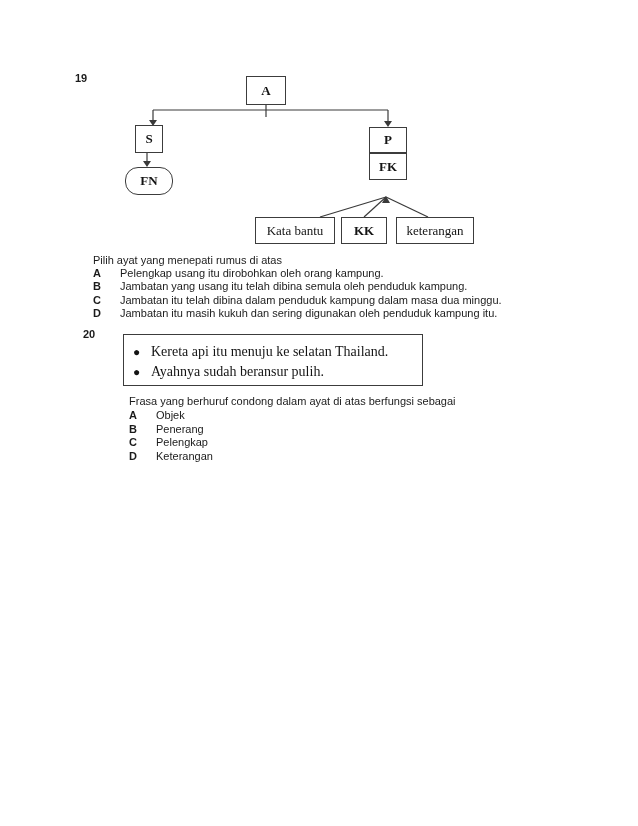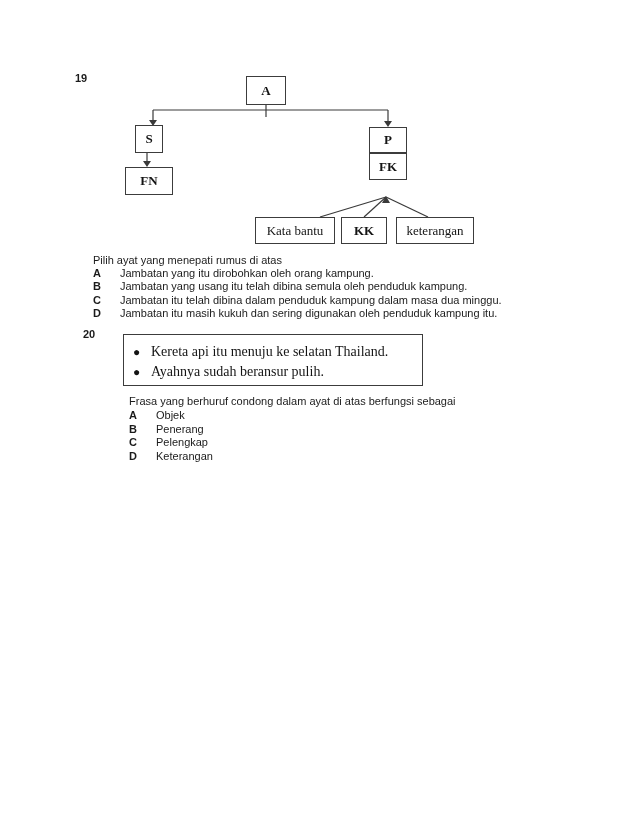--- a/index.html
+++ b/index.html
@@ -34,21 +34,21 @@
     align-items: center;
     justify-content: center;
     font-family: "Liberation Serif", "DejaVu Serif", serif;
     font-size: 13px;
     color: #141414;
   }
   .node.bold { font-weight: bold; }
   .node-a  { left: 246px; top: 76px;  width: 40px; height: 29px; }
   .node-s  { left: 135px; top: 125px; width: 28px; height: 28px; }
   .node-p  { left: 369px; top: 127px; width: 38px; height: 26px; }
-  .node-fn { left: 125px; top: 167px; width: 48px; height: 28px; }
+  .node-fn { left: 125px; top: 167px; width: 48px; height: 28px; border-radius: 13px; }
   .node-fk { left: 369px; top: 153px; width: 38px; height: 27px; }
   .node-kb { left: 255px; top: 217px; width: 80px; height: 27px; }
   .node-kk { left: 341px; top: 217px; width: 46px; height: 27px; }
   .node-kt { left: 396px; top: 217px; width: 78px; height: 27px; }
   
   .qblock {
     position: absolute;
     font-size: 11px;
     line-height: 13.2px;
     color: #1b1b1b;
@@ -122,21 +122,21 @@
   <div class="node node-fn bold">FN</div>
   <div class="node node-fk bold">FK</div>
   <div class="node node-kb">Kata bantu</div>
   <div class="node node-kk bold">KK</div>
   <div class="node node-kt">keterangan</div>
 
   <div class="qblock q19-block">
     <div class="question-line">Pilih ayat yang menepati rumus di atas</div>
     <div class="opt-row">
       <span class="opt-letter">A</span>
-      <span class="opt-text">Jambatan yang itu dirobohkan oleh orang kampung.</span>
+      <span class="opt-text">Pelengkap usang itu dirobohkan oleh orang kampung.</span>
     </div>
     <div class="opt-row">
       <span class="opt-letter">B</span>
       <span class="opt-text">Jambatan yang usang itu telah dibina semula oleh penduduk kampung.</span>
     </div>
     <div class="opt-row">
       <span class="opt-letter">C</span>
       <span class="opt-text">Jambatan itu telah dibina dalam penduduk kampung dalam masa dua minggu.</span>
     </div>
     <div class="opt-row">

